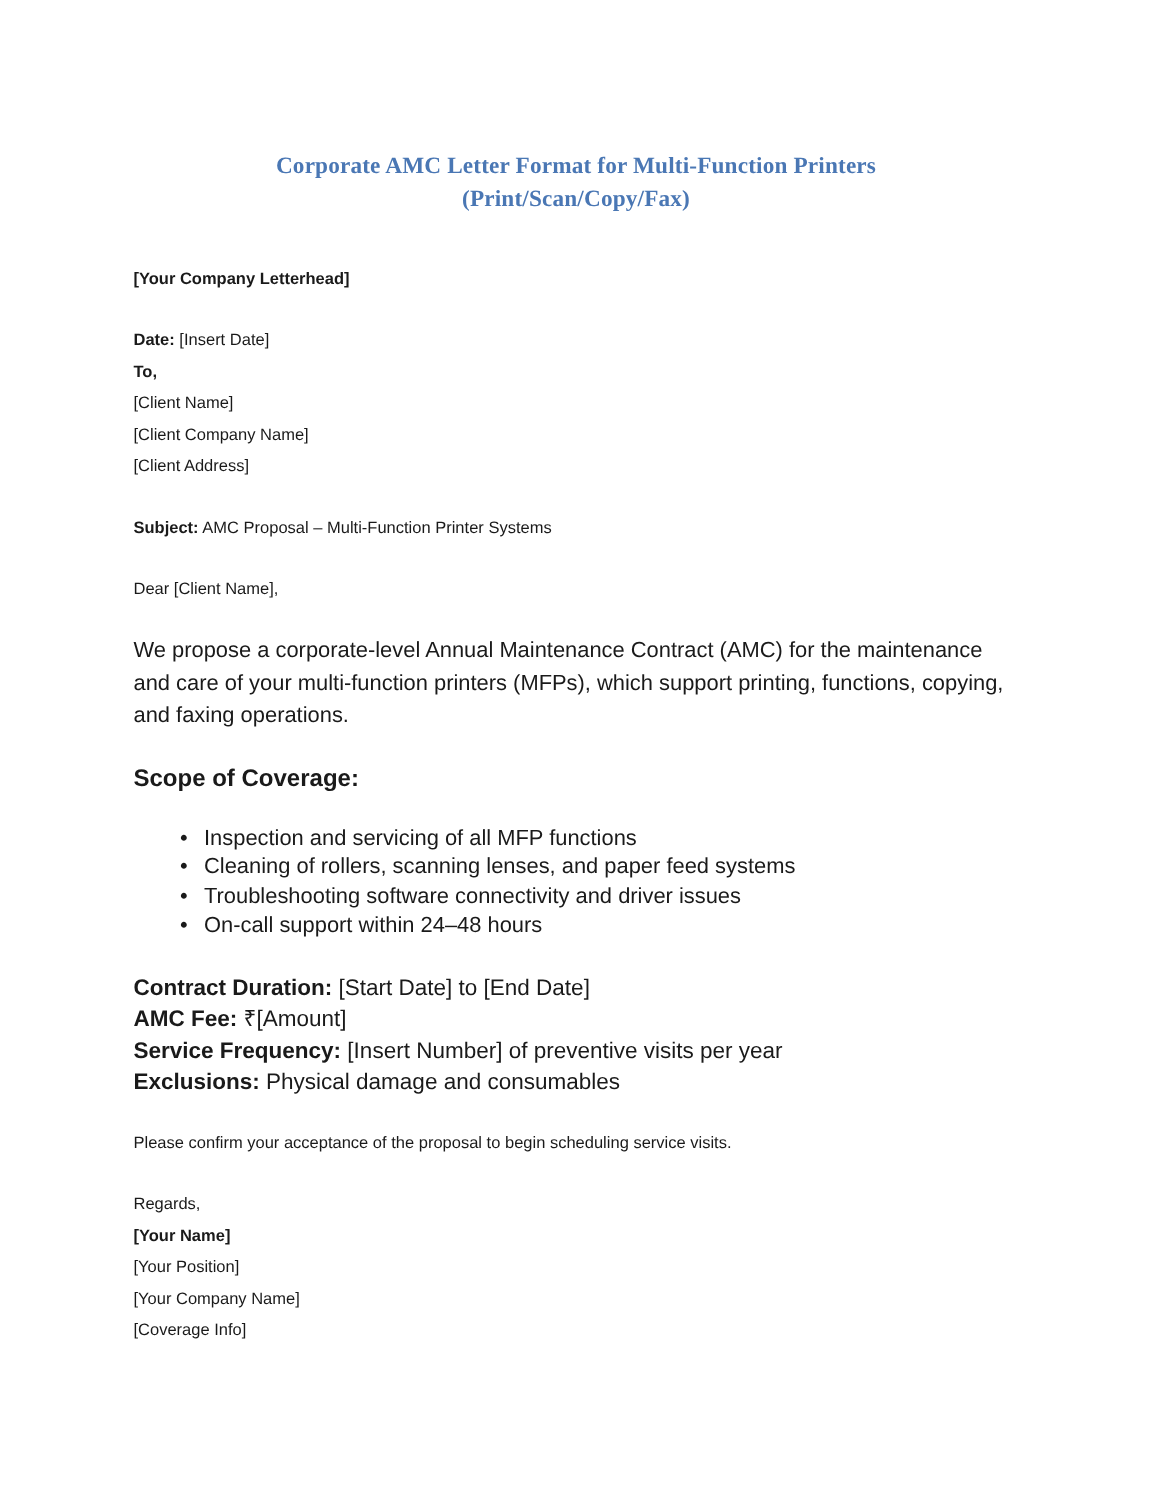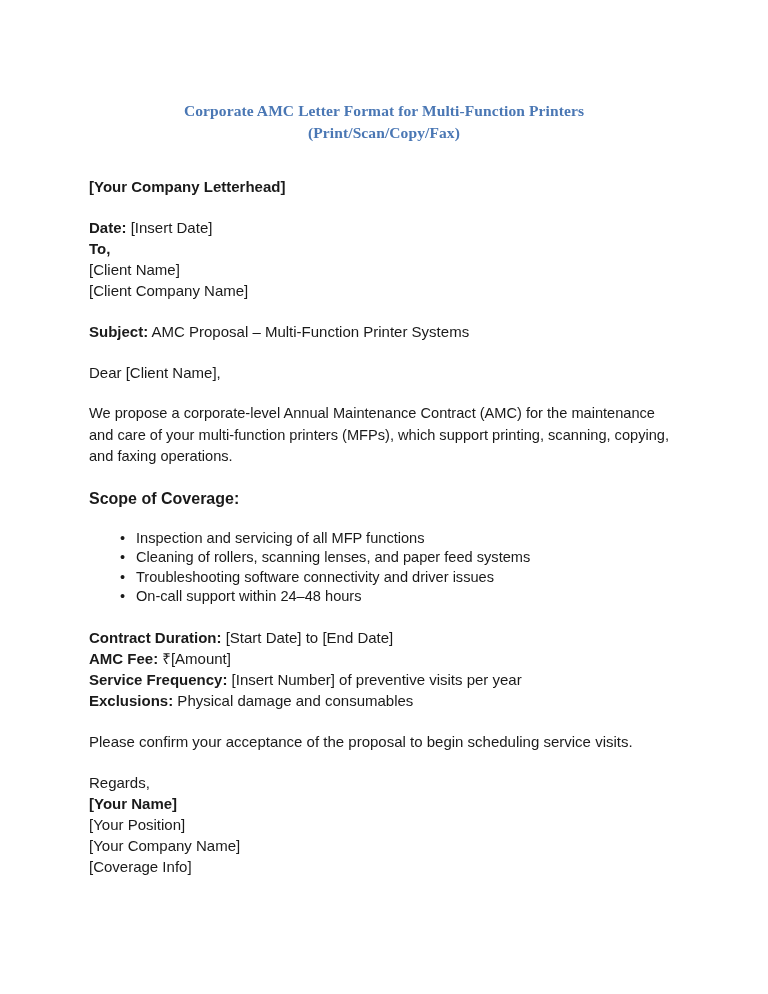--- a/index.html
+++ b/index.html
@@ -41,21 +41,21 @@
     margin: 0 0 0 0;
     letter-spacing: 0.1px;
   }
   .doc-title .title-line {
     display: block;
   }
   .spacer-lg { height: 32px; }
   .spacer-md { height: 20px; }
 
   .line {
-    font-size: 15px;
+    font-size: 11px;
     line-height: 21px;
     white-space: pre-wrap;
   }
 
   b, .bold { font-weight: bold; }
 
   .para {
     font-size: 14.6px;
     line-height: 21.5px;
     margin: 0;
@@ -111,32 +111,33 @@
     <div class="spacer-lg"></div>
 
     <div class="line bold">[Your Company Letterhead]</div>
 
     <div class="spacer-md"></div>
 
     <div class="line"><span class="bold">Date:</span><span> [Insert Date]</span></div>
     <div class="line bold">To,</div>
     <div class="line">[Client Name]</div>
     <div class="line">[Client Company Name]</div>
+    <div class="line">[Client Address]</div>
 
     <div class="spacer-md"></div>
 
     <div class="line"><span class="bold">Subject:</span><span> AMC Proposal – Multi-Function Printer Systems</span></div>
 
     <div class="spacer-md"></div>
 
     <div class="line">Dear [Client Name],</div>
 
     <div class="spacer-md"></div>
 
-    <p class="para">We propose a corporate-level Annual Maintenance Contract (AMC) for the maintenance and care of your multi-function printers (MFPs), which support printing, scanning, copying, and faxing operations.</p>
+    <p class="para">We propose a corporate-level Annual Maintenance Contract (AMC) for the maintenance and care of your multi-function printers (MFPs), which support printing, functions, copying, and faxing operations.</p>
 
     <div class="spacer-md"></div>
 
     <div class="heading">Scope of Coverage:</div>
 
     <div class="spacer-md"></div>
 
     <ul class="bullets">
       <li><span class="dot">•</span><span>Inspection and servicing of all MFP functions</span></li>
       <li><span class="dot">•</span><span>Cleaning of rollers, scanning lenses, and paper feed systems</span></li>

